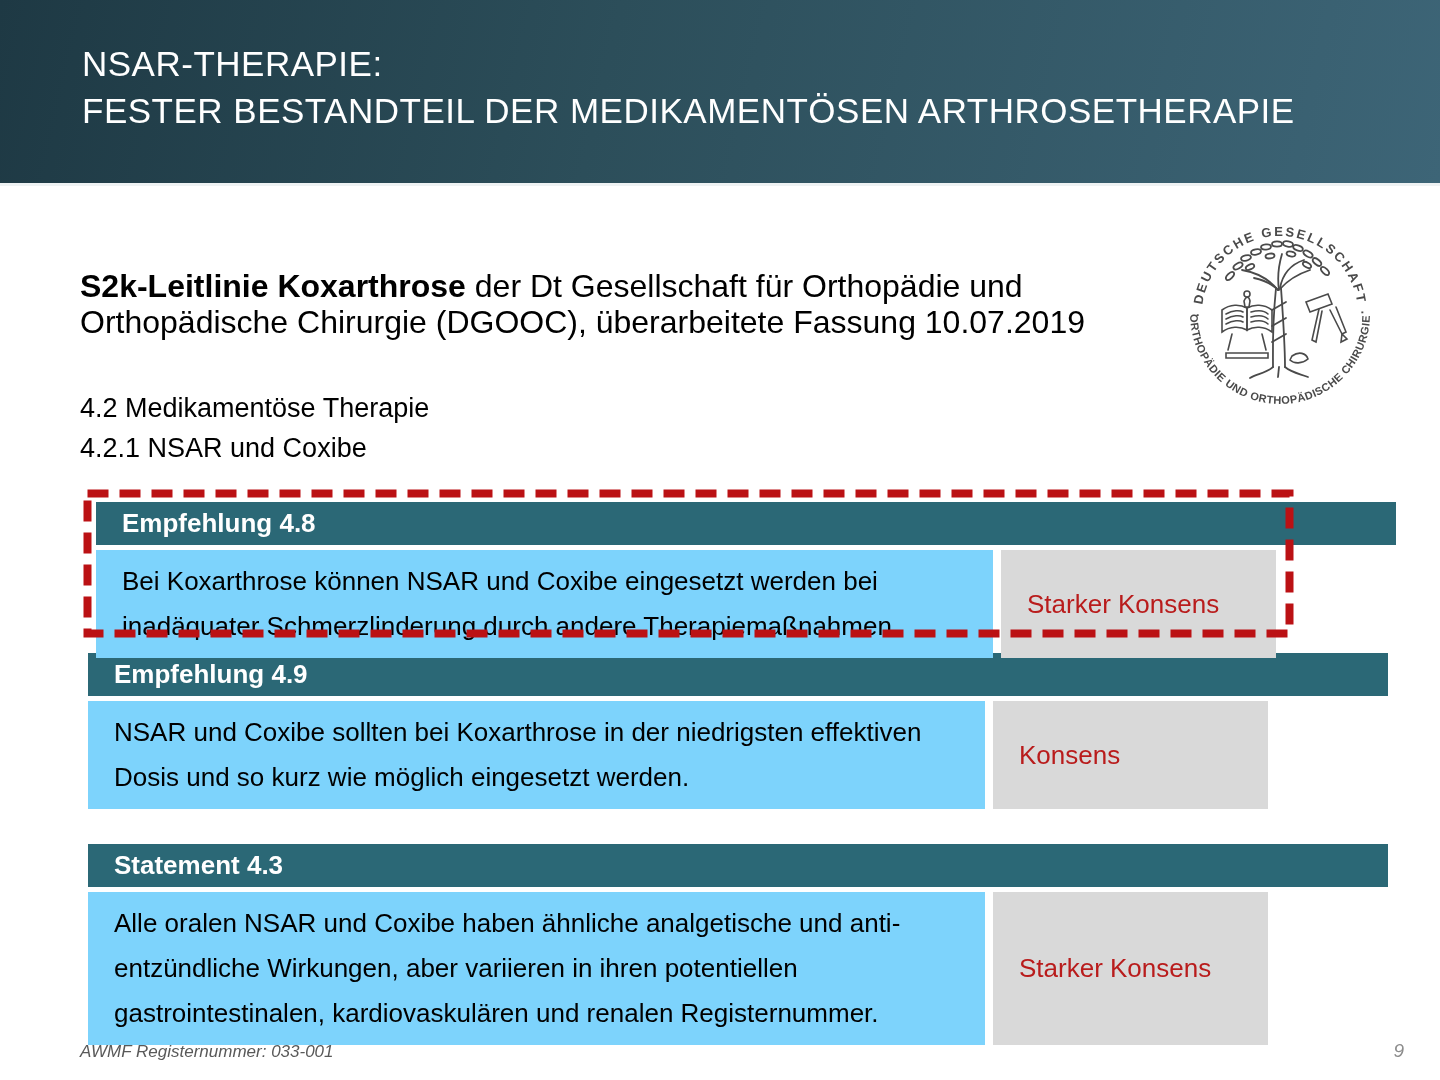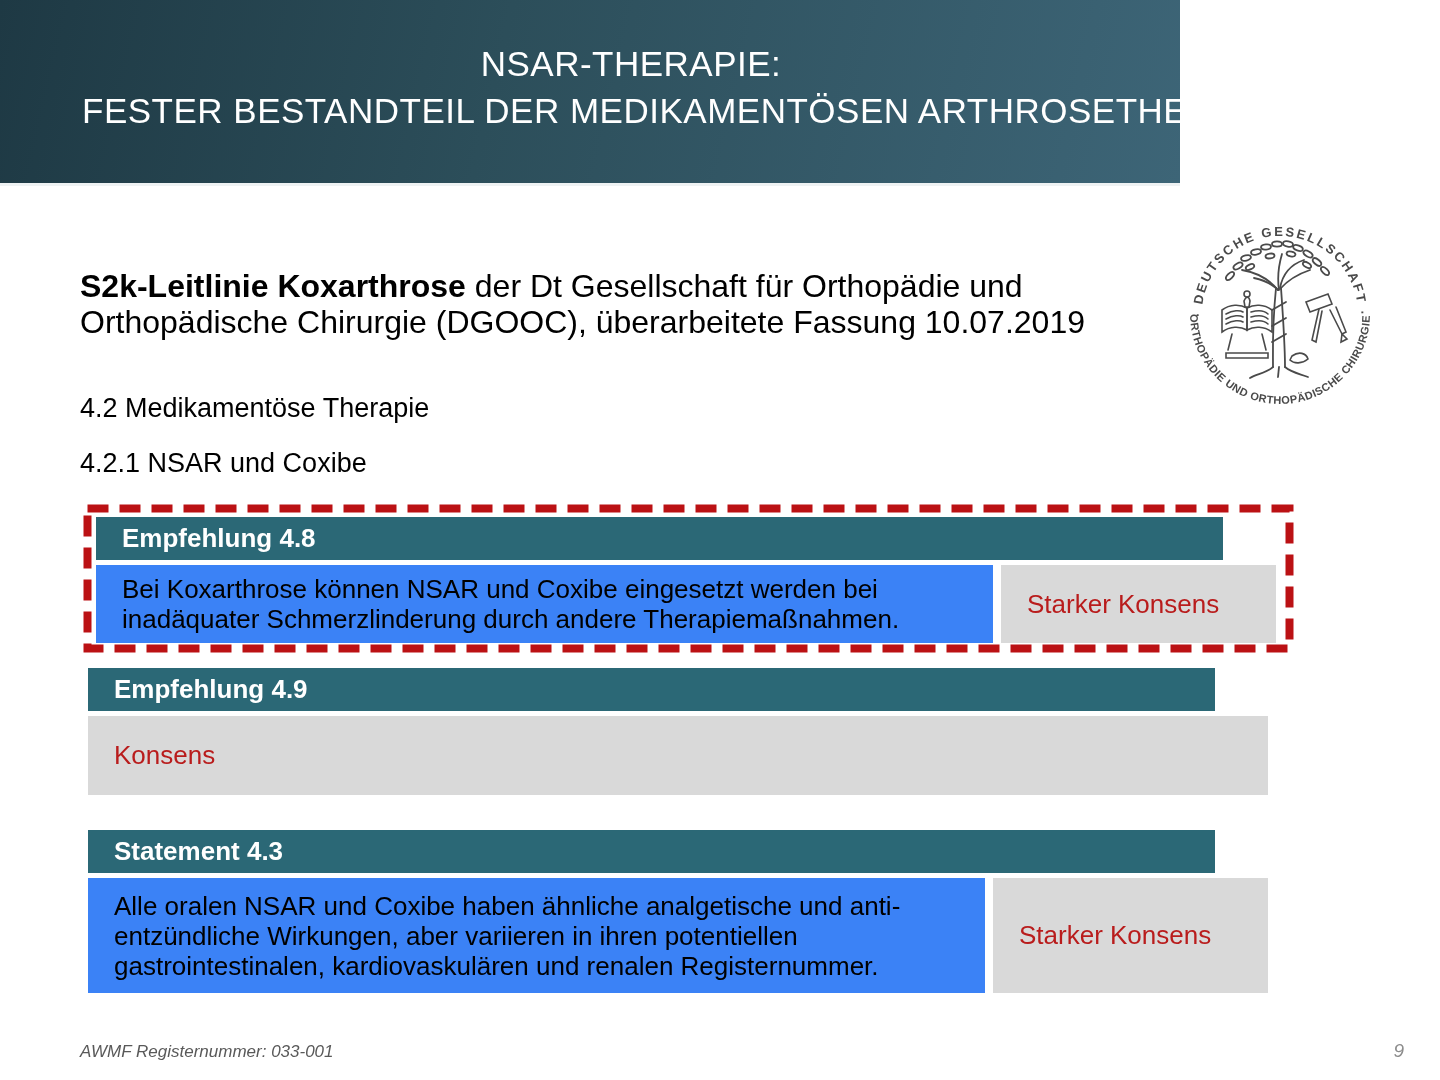--- a/index.html
+++ b/index.html
@@ -6,62 +6,61 @@
   .slide{
     position:relative;
     width:1440px;height:1080px;
     background:#ffffff;
     font-family:"Liberation Sans", sans-serif;
     overflow:hidden;
   }
   
   .banner{
     box-sizing:border-box;
-    width:1180px;height:186px;
+    width:1440px;height:186px;
     background:linear-gradient(103deg,#1e3944 0%,#2c4e5a 42%,#3d6577 100%);
     border-bottom:3px solid #eef2f3;
     padding:40px 0 0 82px;
-    text-align:center;
   }
   .title-line{
     color:#ffffff;
     font-size:35px;
     line-height:47px;
     letter-spacing:.5px;
     white-space:nowrap;
   }
   
   .logo{position:absolute;top:214px;right:60px;width:200px;height:200px;}
   
   .content{padding:0 0 0 80px;}
   .intro{
     margin:82px 0 0 0;
     max-width:1080px;
     font-size:32px;line-height:36px;color:#000;
   }
   .sect{margin:53px 0 0 0;font-size:27px;color:#000;line-height:31px;}
-  .sect.sub{margin-top:24px;}
+  .sect.sub{margin-top:9px;}
   
   .rec{width:1180px;}
   .rec-head{
     box-sizing:border-box;
-    height:43px;width:1127px;
+    height:43px;width:1300px;
     background:#2b6876;
     color:#ffffff;font-size:26px;font-weight:bold;
     display:flex;align-items:center;
     padding-left:26px;
   }
   .rec-row{display:flex;gap:8px;margin-top:5px;}
   .rec-text{
     box-sizing:border-box;
     width:897px;
-    background:#3b82f6;
+    background:#7dd3fc;
     display:flex;align-items:center;
     padding:9px 18px 9px 26px;
-    font-size:26px;line-height:30px;color:#000;
+    font-size:26px;line-height:45px;color:#000;
   }
   .rec-cons{
     box-sizing:border-box;
     flex:1;
     background:#d9d9d9;
     display:flex;align-items:center;
     padding-left:26px;
     font-size:26px;color:#b91c1c;
   }
   .h77 .rec-text,.h77 .rec-cons{min-height:77px;}
@@ -183,20 +182,21 @@
         <div class="rec-row">
           <div class="rec-text">Bei Koxarthrose können NSAR und Coxibe eingesetzt werden bei inadäquater Schmerzlinderung durch andere Therapiemaßnahmen.</div>
           <div class="rec-cons">Starker Konsens</div>
         </div>
       </section>
     </div>
 
     <section class="rec standalone gap-after h79">
       <div class="rec-head">Empfehlung 4.9</div>
       <div class="rec-row">
+        <div class="rec-text">NSAR und Coxibe sollten bei Koxarthrose in der niedrigsten effektiven Dosis und so kurz wie möglich eingesetzt werden.</div>
         <div class="rec-cons">Konsens</div>
       </div>
     </section>
 
     <section class="rec standalone h115">
       <div class="rec-head">Statement 4.3</div>
       <div class="rec-row">
         <div class="rec-text">Alle oralen NSAR und Coxibe haben ähnliche analgetische und anti-entzündliche Wirkungen, aber variieren in ihren potentiellen gastrointestinalen, kardiovaskulären und renalen Registernummer.</div>
         <div class="rec-cons">Starker Konsens</div>
       </div>

